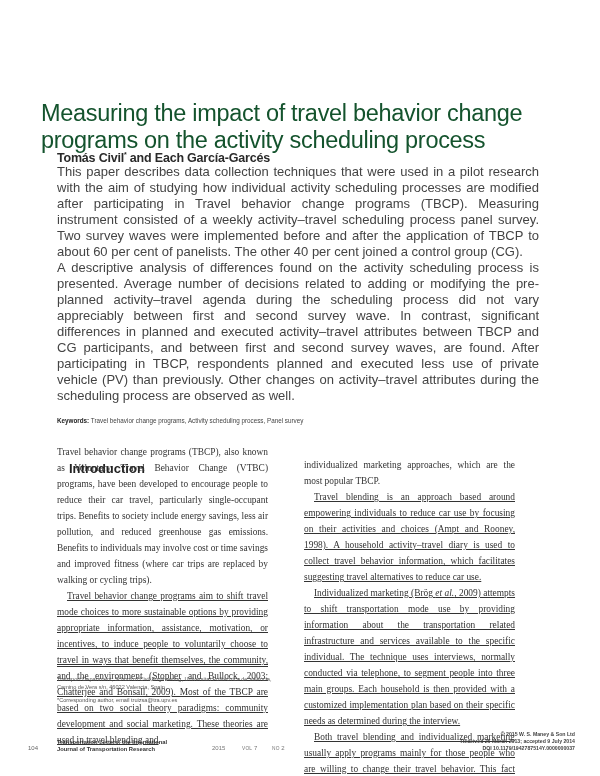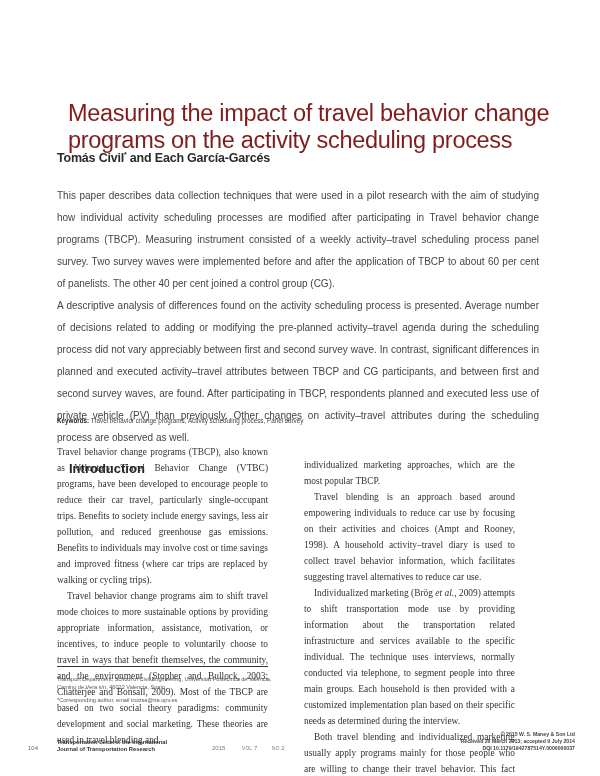--- a/index.html
+++ b/index.html
@@ -1,48 +1,48 @@
 <!DOCTYPE html>
 <html><head>
 <meta charset="utf-8">
 <style>
   html, body { margin:0; padding:0; background:#fff; }
   body { width:600px; height:776px; position:relative; overflow:hidden; color:#222; }
   .abs { position:absolute; }
   .title {
-    left:68px; top:84px; width:500px;
+    left:41px; top:84px; width:500px;
     font-family:"Liberation Sans", sans-serif; font-size:23.5px; line-height:27px;
-    color:#7f1d1d; letter-spacing:-0.3px; font-weight:normal;
+    color:#14532d; letter-spacing:-0.3px; font-weight:normal;
   }
   .authors {
     left:57px; top:151px; font-family:"Liberation Sans", sans-serif;
     font-size:12.5px; font-weight:bold; color:#2a2a2a; letter-spacing:-0.2px;
   }
   .authors sup { font-size:7px; }
   .abstract {
-    left:57px; top:185px; width:482px;
-    font-family:"Liberation Sans", sans-serif; font-size:10px; line-height:22px;
+    left:57px; top:164px; width:482px;
+    font-family:"Liberation Sans", sans-serif; font-size:13px; line-height:16px;
     color:#444; text-align:justify;
   }
   .abstract p { margin:0; text-align:justify; }
   .keywords {
     left:57px; top:417px; font-family:"Liberation Sans", sans-serif;
     font-size:6.3px; color:#444;
   }
   .keywords b { color:#222; }
   .h-intro {
     left:57px; top:449px; font-family:"Liberation Sans", sans-serif;
     font-size:13px; font-weight:bold; color:#222;
   }
   .col {
     font-family:"Liberation Serif", serif; font-size:9.4px; line-height:16px;
     color:#333; text-align:justify;
   }
   .col p { margin:0; text-align:justify; }
-  .col p.indent { text-indent:10px; }
+  .col p.indent { text-indent:10px;text-decoration:underline; }
   .col-left { left:57px; top:444px; width:211px; }
   .col-right { left:304px; top:457px; width:211px; }
   .rule { left:57px; top:666px; width:211px; height:0; border-top:1px solid #333; }
   .affil {
     left:57px; top:675px; width:220px; font-family:"Liberation Sans", sans-serif;
     font-size:5.6px; line-height:8px; color:#555;
   }
   .corr {
     left:57px; top:697px; font-family:"Liberation Sans", sans-serif;
     font-size:5.6px; color:#555;

